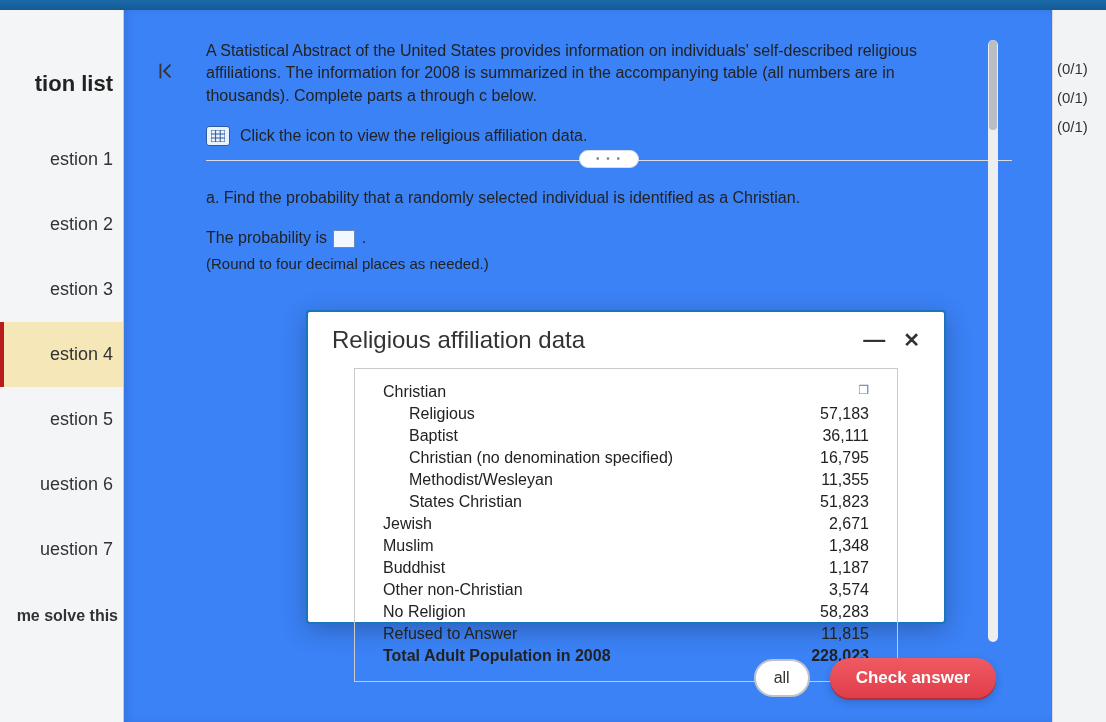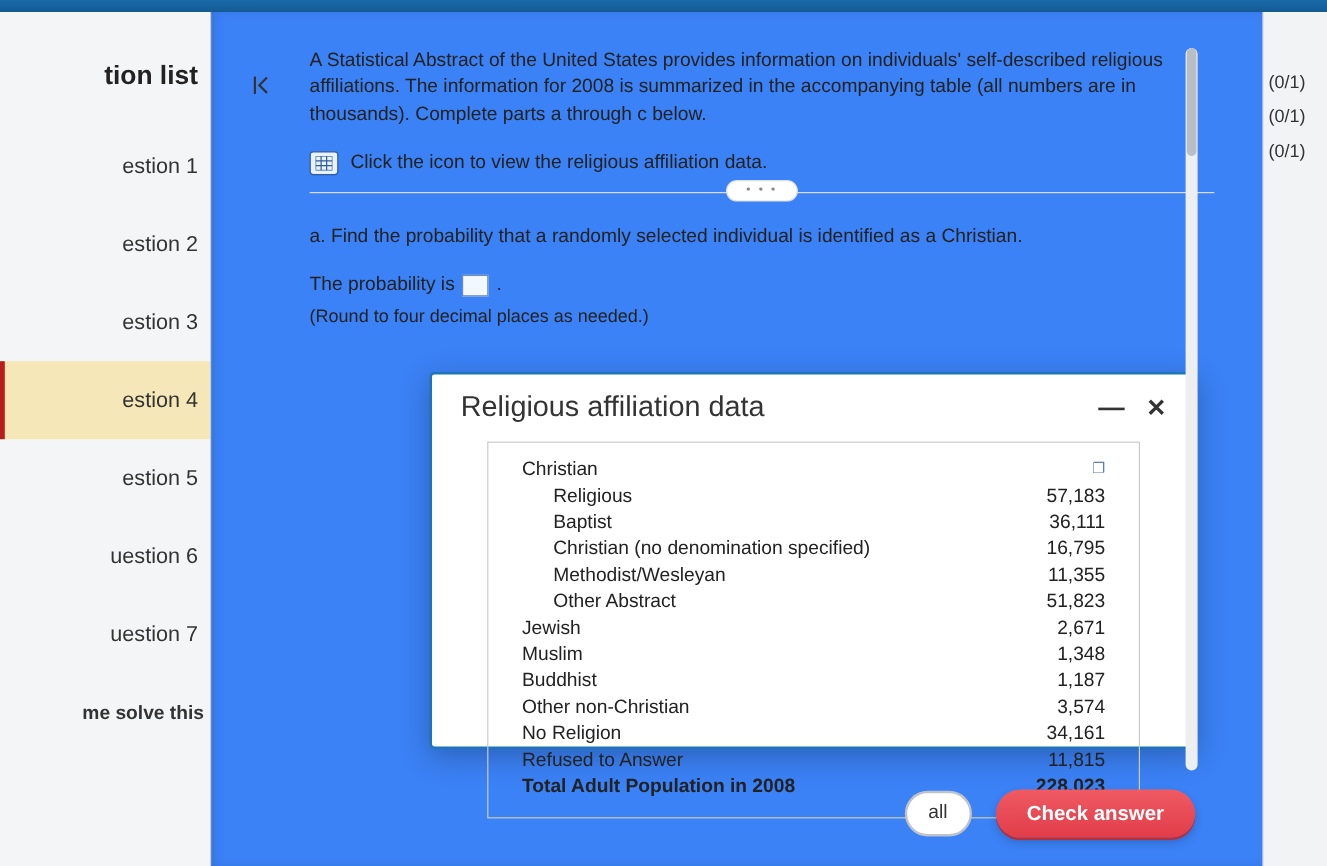--- a/index.html
+++ b/index.html
@@ -17,26 +17,26 @@
     top: 0; left: 0; right: 0;
     height: 10px;
     background: linear-gradient(#1a6aa8, #145a94);
   }
   .layout {
     display: flex;
     height: 100%;
     padding-top: 10px;
   }
   .sidebar {
-    width: 176px;
+    width: 124px;
     background: #f4f5f6;
     border-right: 1px solid #c9cccf;
     display: flex;
     flex-direction: column;
-    padding-top: 40px;
+    padding-top: 61px;
   }
   .sidebar-title {
     font-size: 22px;
     font-weight: bold;
     padding: 0 0 30px 0;
     text-align: right;
     margin-right: 10px;
   }
   .q-item {
     padding: 22px 10px 22px 0;
@@ -248,42 +248,42 @@
         </div>
         <div class="trow">
           <span class="lbl indent1">Christian (no denomination specified)</span>
           <span class="val">16,795</span>
         </div>
         <div class="trow">
           <span class="lbl indent1">Methodist/Wesleyan</span>
           <span class="val">11,355</span>
         </div>
         <div class="trow">
-          <span class="lbl indent1">Other Abstract</span>
+          <span class="lbl indent1">States Christian</span>
           <span class="val">51,823</span>
         </div>
         <div class="trow">
           <span class="lbl">Jewish</span>
           <span class="val">2,671</span>
         </div>
         <div class="trow">
           <span class="lbl">Muslim</span>
           <span class="val">1,348</span>
         </div>
         <div class="trow">
           <span class="lbl">Buddhist</span>
           <span class="val">1,187</span>
         </div>
         <div class="trow">
           <span class="lbl">Other non-Christian</span>
           <span class="val">3,574</span>
         </div>
         <div class="trow">
           <span class="lbl">No Religion</span>
-          <span class="val">34,161</span>
+          <span class="val">58,283</span>
         </div>
         <div class="trow">
           <span class="lbl">Refused to Answer</span>
           <span class="val">11,815</span>
         </div>
         <div class="trow bold">
           <span class="lbl">Total Adult Population in 2008</span>
           <span class="val">228,023</span>
         </div>
       </div>

